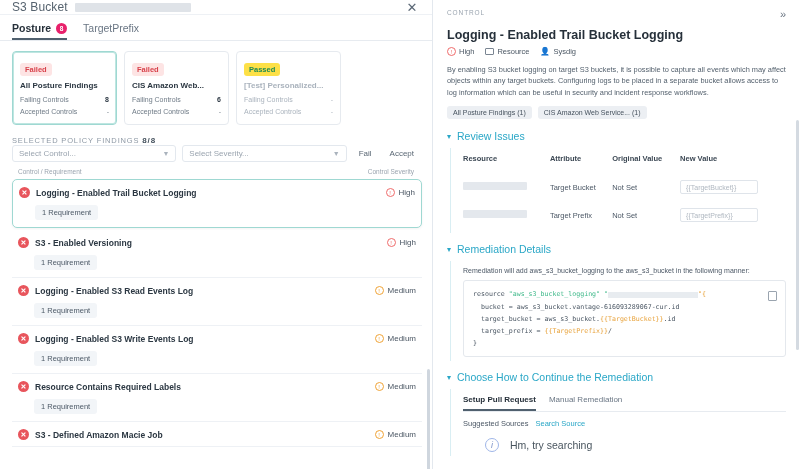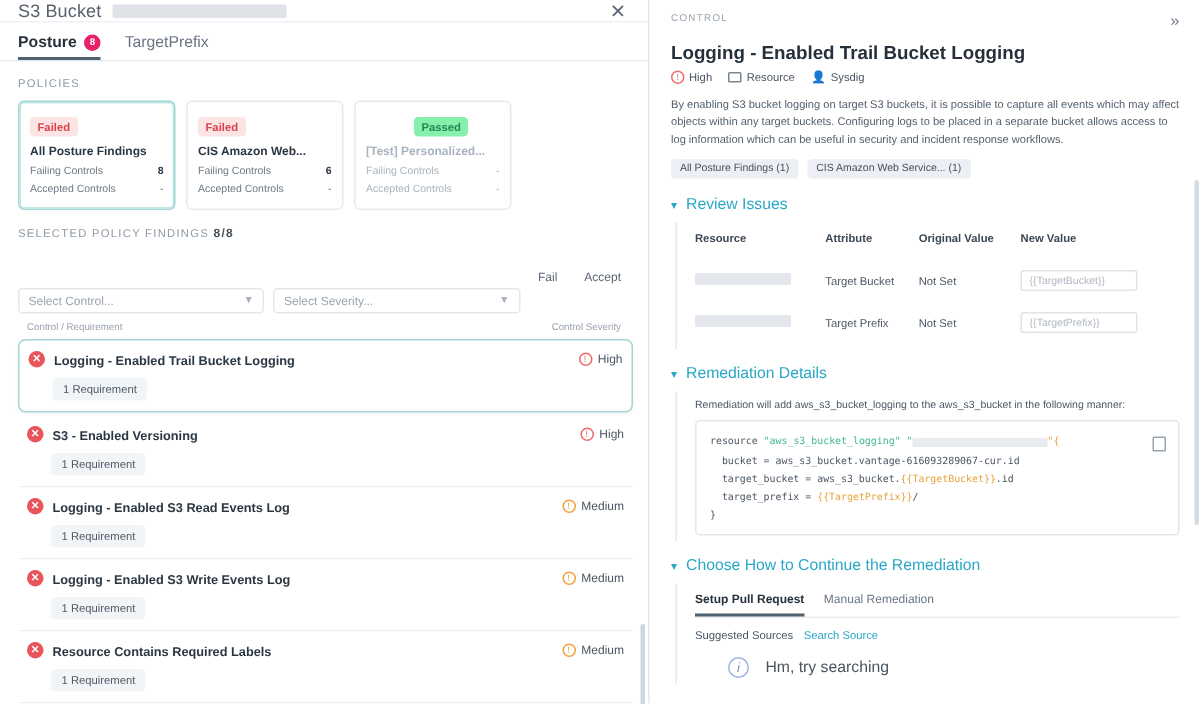--- a/index.html
+++ b/index.html
@@ -63,21 +63,21 @@
   .pcard {
     width: 105px; border: 1px solid #e6eaef; border-radius: 4px;
     padding: 6px 7px 7px 7px; background: #fff; cursor: pointer;
   }
   .pcard.sel { border-color: #9fd8d2; box-shadow: 0 0 0 1px #bfe6e1 inset; }
   .chip {
     display: inline-block; font-size: 7.5px; font-weight: bold;
     border-radius: 3px; padding: 2px 5px; margin-bottom: 5px;
   }
   .chip.failed { background: #fde4e4; color: #d8424b; }
-  .chip.passed { background: #86efac; color: #1f8a52; margin-left: 32px; }
+  .chip.passed { background: #fde047; color: #1f8a52; }
   .pcard-title {
     font-size: 8px; font-weight: bold; color: #2b3742;
     white-space: nowrap; overflow: hidden; text-overflow: ellipsis;
     margin-bottom: 4px;
   }
   .pcard.dim .pcard-title, .pcard.dim .pc-row { color: #aab3bd; }
   .pc-row {
     display: flex; justify-content: space-between;
     font-size: 7px; color: #6e7a86; line-height: 1.65;
   }
@@ -86,21 +86,21 @@
   .findings-head {
     padding: 11px 12px 0 12px; flex: 0 0 auto;
   }
   .findings-head .section-cap { margin-bottom: 0; }
   .findings-head .section-cap b { color: #43505c; font-size: 8px; }
 
   .filters { display: flex; align-items: center; gap: 6px; padding: 0 12px 6px 12px; flex: 0 0 auto; }
   .select {
     flex: 1 1 0; height: 17px; border: 1px solid #e3e8ee; border-radius: 3px;
     background: #fff; display: flex; align-items: center;
-    padding: 0 6px; font-size: 8px; color: #9aa4af; cursor: pointer; margin-top: 32px;
+    padding: 0 6px; font-size: 8px; color: #9aa4af; cursor: pointer;
   }
   .select .chev { margin-left: auto; font-size: 7px; color: #aab3bd; }
   .fbtn {
     height: 17px; padding: 0 6px; font-size: 8px; color: #5a6774;
     display: flex; align-items: center; cursor: pointer;
   }
 
   .table-head {
     display: flex; padding: 0 18px 4px 18px; flex: 0 0 auto;
     font-size: 6.5px; color: #9aa4af;
@@ -253,21 +253,20 @@
       <div class="tab active">
         <span>Posture</span>
         <span class="badge-pill">8</span>
       </div>
       <div class="tab">
         <span>TargetPrefix</span>
       </div>
     </div>
 
     <div class="policies-wrap">
-      <div class="section-cap">POLICIES</div>
       <div class="policy-cards">
 
         <div class="pcard sel">
           <span class="chip failed">Failed</span>
           <div class="pcard-title">All Posture Findings</div>
           <div class="pc-row">
             <span>Failing Controls</span>
             <b>8</b>
           </div>
           <div class="pc-row">

